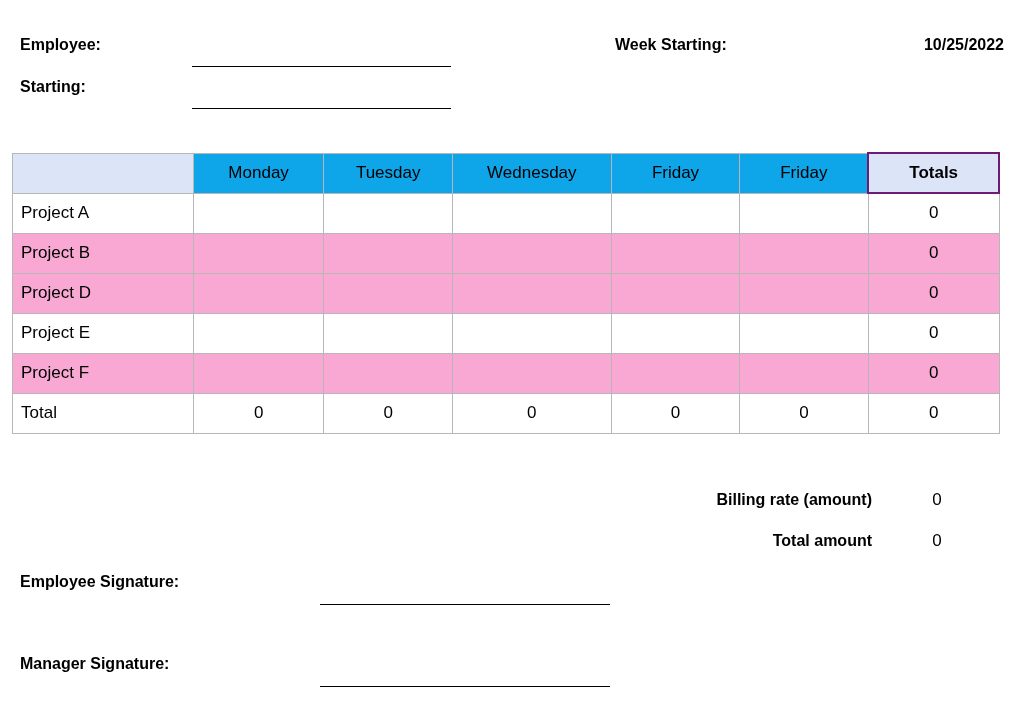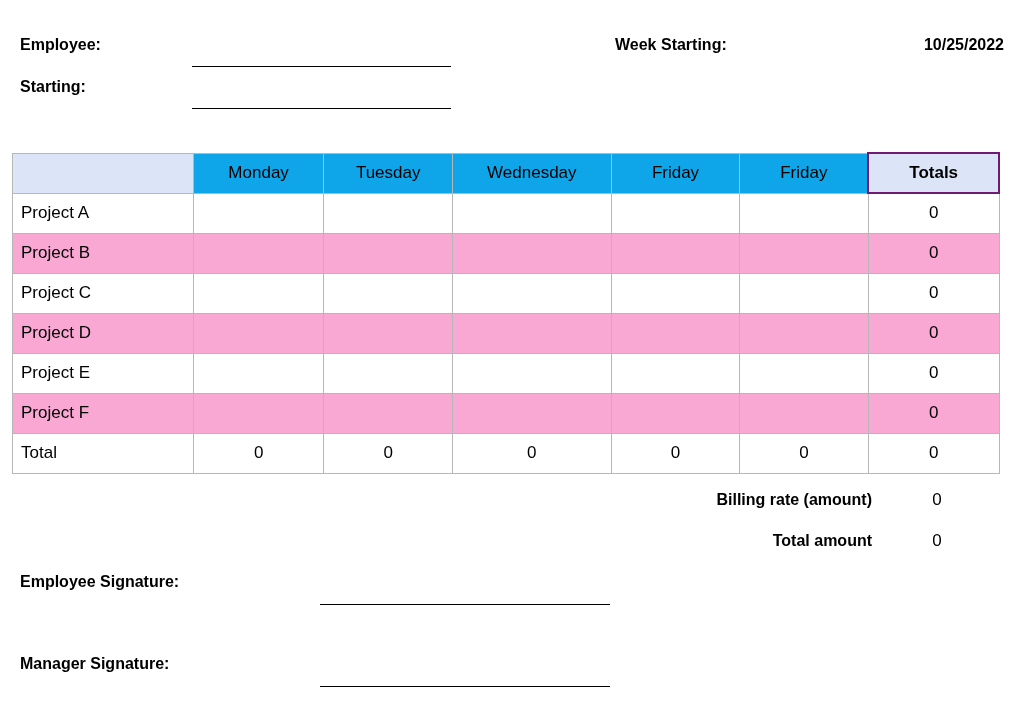--- a/index.html
+++ b/index.html
@@ -197,29 +197,20 @@
       </tr>
       <tr class="alt">
         <td class="label-cell">Project B</td>
         <td class="day-cell"></td>
         <td class="day-cell"></td>
         <td class="day-cell"></td>
         <td class="day-cell"></td>
         <td class="day-cell"></td>
         <td class="total-cell">0</td>
       </tr>
-      <tr>
-        <td class="label-cell">Project C</td>
-        <td class="day-cell"></td>
-        <td class="day-cell"></td>
-        <td class="day-cell"></td>
-        <td class="day-cell"></td>
-        <td class="day-cell"></td>
-        <td class="total-cell">0</td>
-      </tr>
       <tr class="alt">
         <td class="label-cell">Project D</td>
         <td class="day-cell"></td>
         <td class="day-cell"></td>
         <td class="day-cell"></td>
         <td class="day-cell"></td>
         <td class="day-cell"></td>
         <td class="total-cell">0</td>
       </tr>
       <tr>

